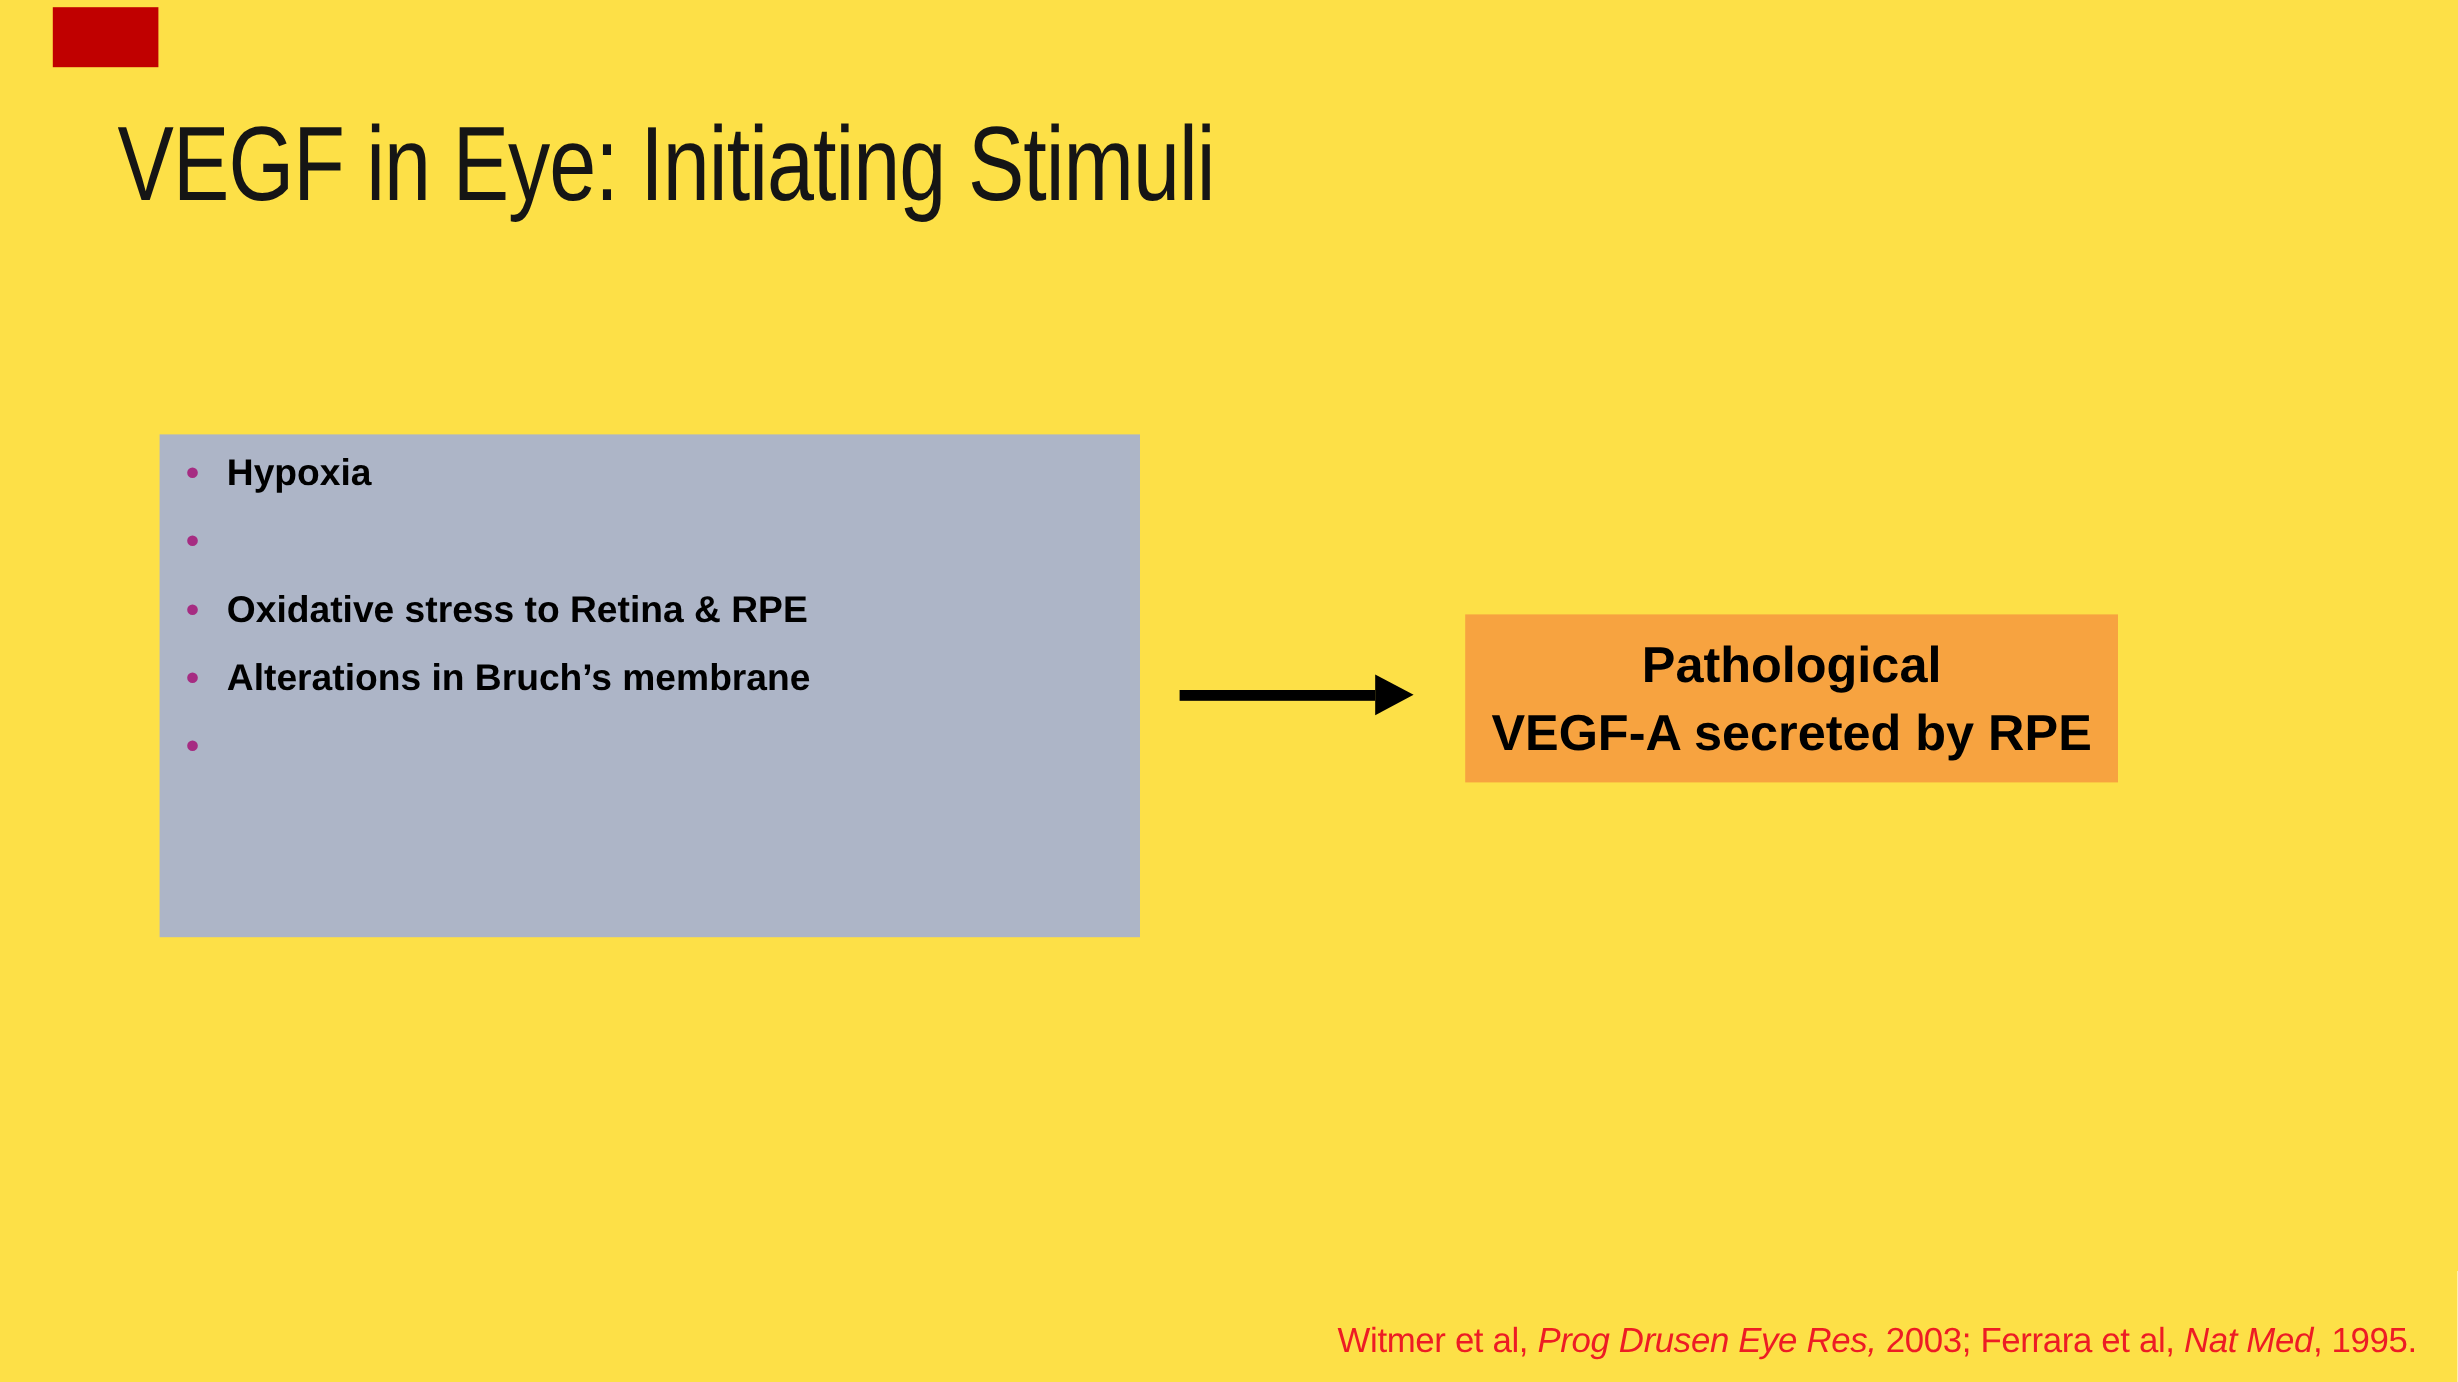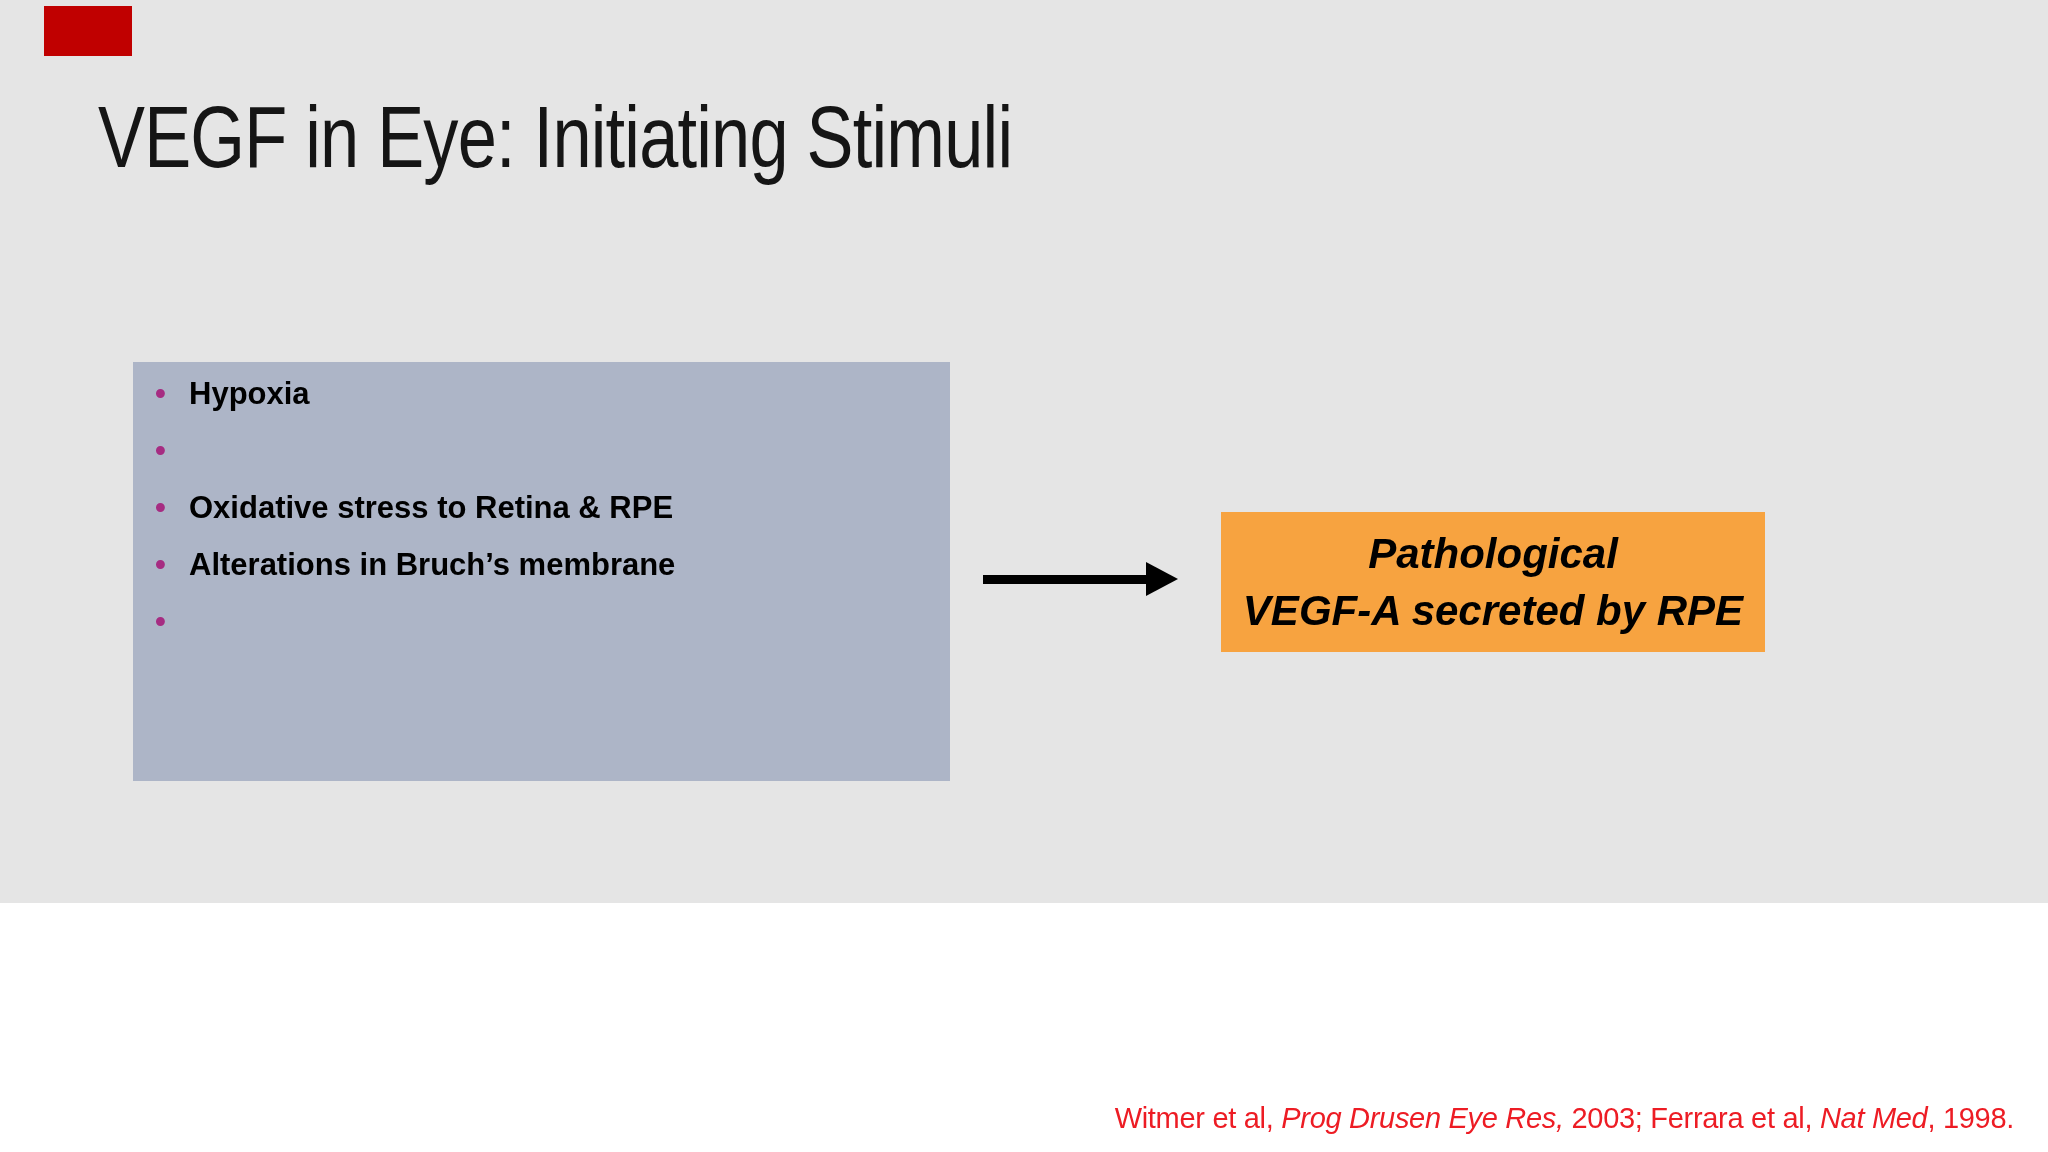--- a/index.html
+++ b/index.html
@@ -7,22 +7,22 @@
     padding: 0;
     width: 2048px;
     height: 1152px;
     background: #ffffff;
     font-family: "Liberation Sans", "DejaVu Sans", sans-serif;
     overflow: hidden;
   }
   .slide {
     position: relative;
     width: 2048px;
-    height: 903px;
-    background: #e5e5e5;
+    height: 1152px;
+    background: #fde047;
   }
   .corner-accent {
     position: absolute;
     left: 44px;
     top: 6px;
     width: 88px;
     height: 50px;
     background: #c00000;
   }
   .title {
@@ -100,21 +100,20 @@
     align-items: center;
     justify-content: center;
     text-align: center;
   }
   .result-line {
     font-size: 42px;
     font-weight: 700;
     color: #000000;
     line-height: 57px;
     white-space: nowrap;
-    font-style: italic;
   }
   .citation {
     position: absolute;
     right: 34px;
     top: 1102px;
     font-size: 29px;
     letter-spacing: -0.3px;
     white-space: nowrap;
     text-align: right;
   }
@@ -150,15 +149,15 @@
     </div>
 
   <div class="arrow-shaft" style="background-color: rgb(0, 0, 0);"></div>
   <div class="arrow-head" style="border-left-color: rgb(0, 0, 0);"></div>
 
   <div class="result-box" style="background-color: rgb(247, 163, 64);">
     <div class="result-line">Pathological</div>
     <div class="result-line">VEGF-A secreted by RPE</div>
   </div>
 
-  <div class="citation" style="color: rgb(237, 28, 36);"><span>Witmer et al, </span><span style="font-style: italic;">Prog Drusen Eye Res,</span><span> 2003; Ferrara et al, </span><span style="font-style: italic;">Nat Med</span><span>, 1998.</span></div>
+  <div class="citation" style="color: rgb(237, 28, 36);"><span>Witmer et al, </span><span style="font-style: italic;">Prog Drusen Eye Res,</span><span> 2003; Ferrara et al, </span><span style="font-style: italic;">Nat Med</span><span>, 1995.</span></div>
 
 </div>
 
 </body></html>

